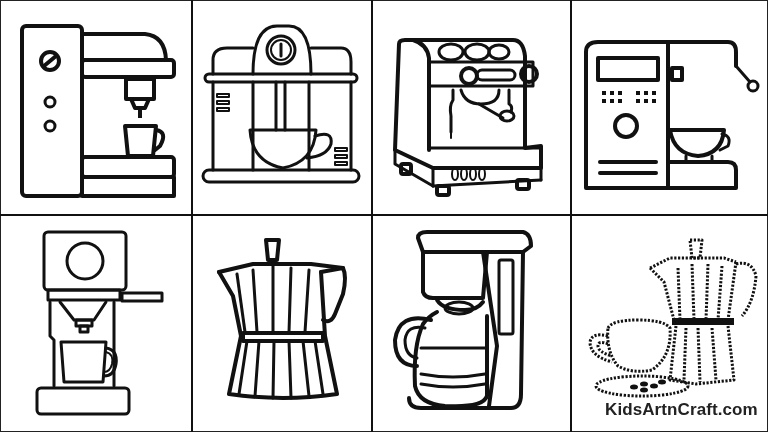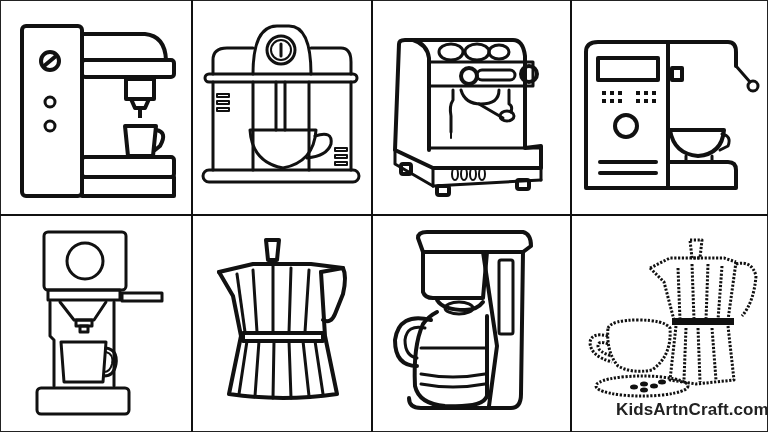--- a/index.html
+++ b/index.html
@@ -7,21 +7,21 @@
   .sheet{position:absolute;left:0;top:0;width:766px;height:430px;border:1px solid #222;}
   .cell{position:absolute;box-sizing:border-box;}
   .vline{position:absolute;top:0;width:2px;height:432px;background:#111;}
   .hline{position:absolute;left:0;height:2px;width:768px;background:#111;}
   svg{position:absolute;left:0;top:0;}
   .k{fill:none;stroke:#111;stroke-width:3;stroke-linejoin:round;stroke-linecap:round;}
   .k2{fill:none;stroke:#111;stroke-width:2;stroke-linejoin:round;stroke-linecap:round;}
   .kt{fill:none;stroke:#111;stroke-width:4;stroke-linejoin:round;stroke-linecap:round;}
   .dot{fill:none;stroke:#111;stroke-width:3;stroke-dasharray:2.2 1.6;stroke-linejoin:round;stroke-linecap:butt;}
   .fill{fill:#111;}
-  .credit{position:absolute;left:605px;top:400px;font-size:17px;font-weight:bold;color:#222;letter-spacing:0.1px;margin-left:11px;}
+  .credit{position:absolute;left:605px;top:400px;font-size:17px;font-weight:bold;color:#222;letter-spacing:0.1px;}
 </style>
 </head>
 <body>
 
 <div class="sheet"></div>
 
 <div class="vline" style="left:191px"></div>
 <div class="vline" style="left:371px"></div>
 <div class="vline" style="left:570px"></div>
 <div class="hline" style="top:214px"></div>

